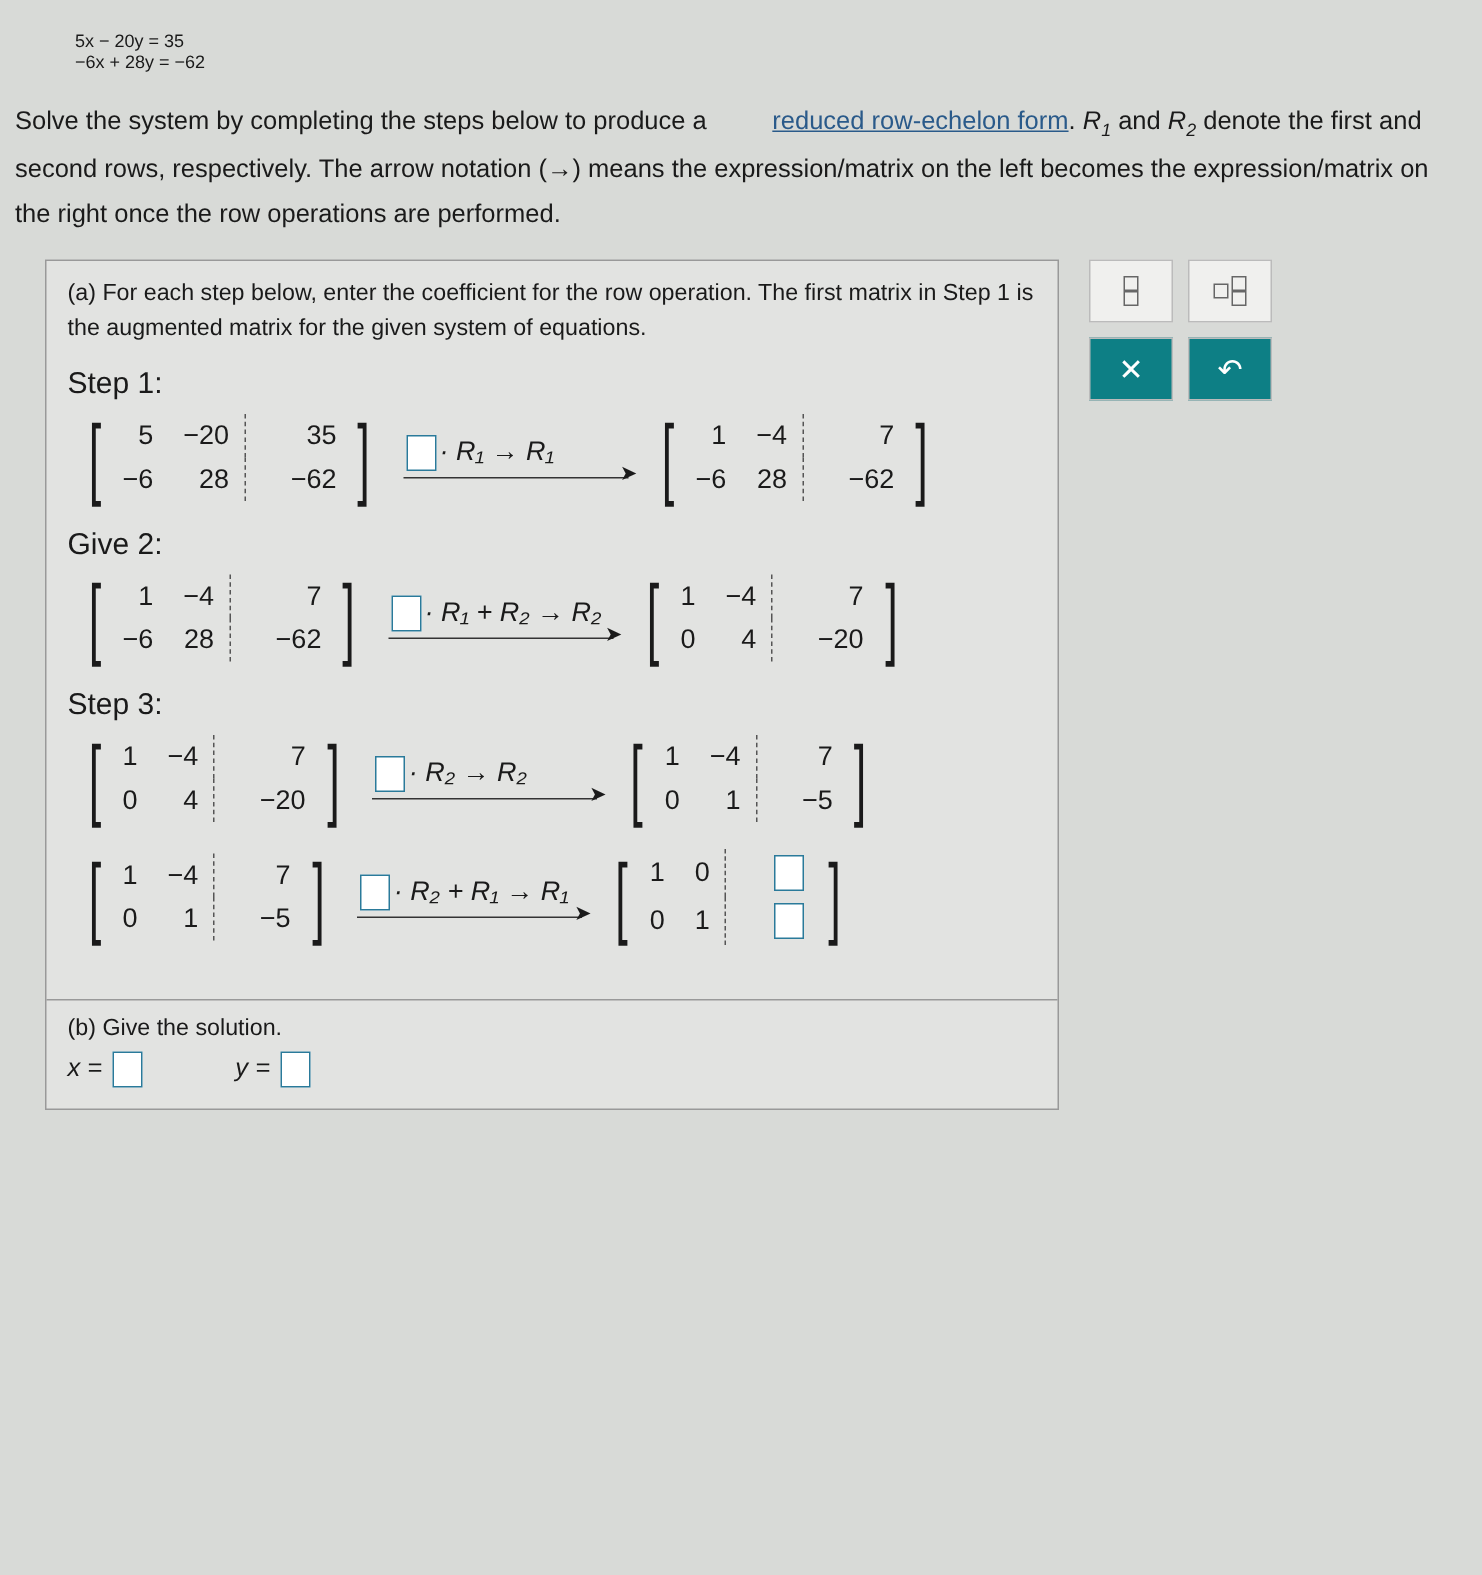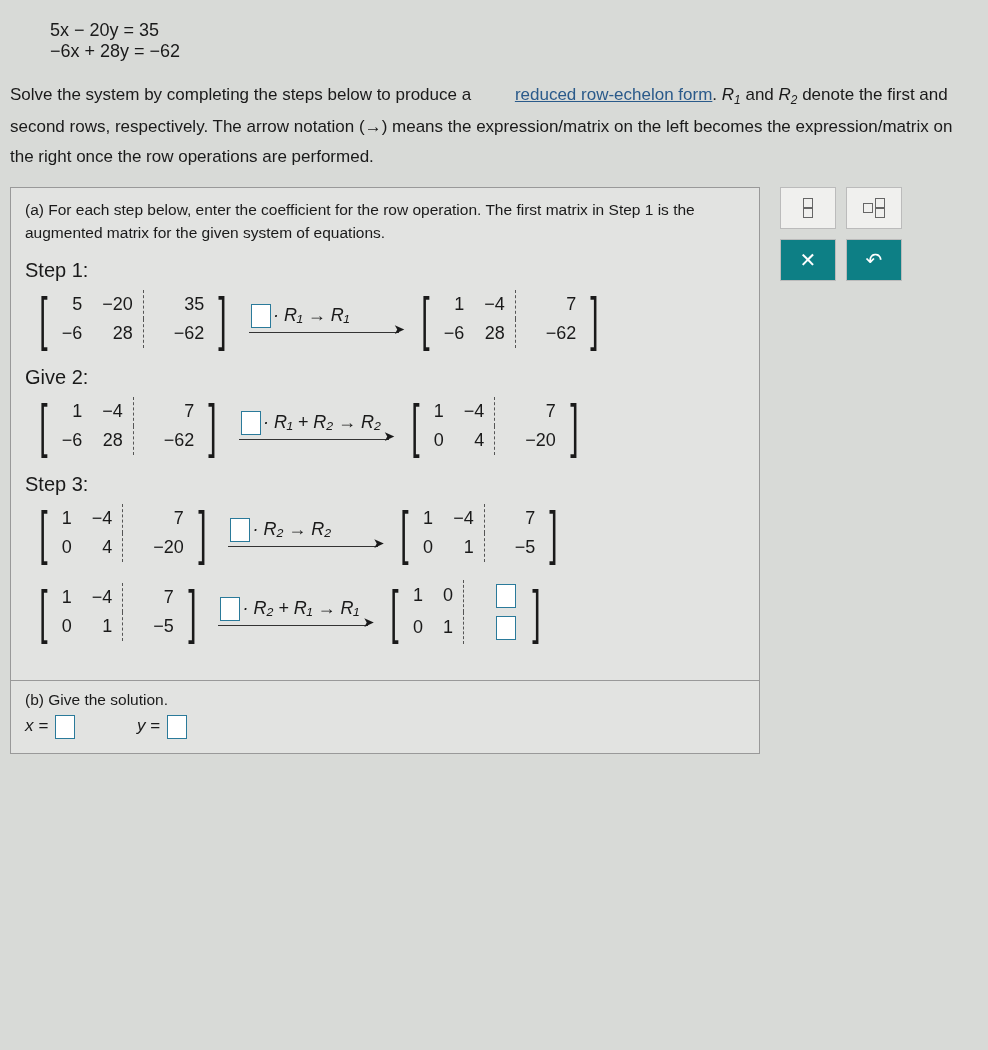--- a/index.html
+++ b/index.html
@@ -4,29 +4,30 @@
 <style>
   * { box-sizing: border-box; }
   body {
     margin: 0;
     padding: 20px 10px;
     font-family: Arial, sans-serif;
     background: #d8dad7;
     color: #1a1a1a;
     width: 988px;
   }
-  .eqns { margin-left: 40px; font-size: 18px; }
+  .eqns { margin-left: 40px; font-size: 12px; }
   .instructions { font-size: 17px; line-height: 1.8; margin-top: 18px; }
   a.link { color: #2a5a8a; text-decoration: underline; margin-left: 39px; }
   sub { font-size: 0.7em; }
   .main-row { display: flex; align-items: flex-start; gap: 20px; margin-top: 14px; }
   .panel {
     border: 1px solid #999;
     background: #e2e3e1;
-    width: 750px;
+    width: 676px;
+    margin-left: 20px;
   }
   .panel-a { padding: 10px 14px 18px 14px; }
   .panel-b { border-top: 1px solid #999; padding: 10px 14px 14px 14px; }
   .step-label { font-size: 20px; margin: 14px 0 6px 0; }
   .step-row { display: flex; align-items: center; gap: 18px; margin: 8px 0 18px 10px; }
   .matrix { display: inline-flex; align-items: center; font-size: 18px; }
   .matrix .br { font-size: 60px; font-weight: 100; line-height: 0.8; transform: scaleX(0.5); }
   .matrix table { border-collapse: collapse; }
   .matrix td { padding: 4px 10px; text-align: right; font-size: 18px; }
   .matrix td.sep { border-left: 1.5px dashed #555; padding-left: 30px; }

